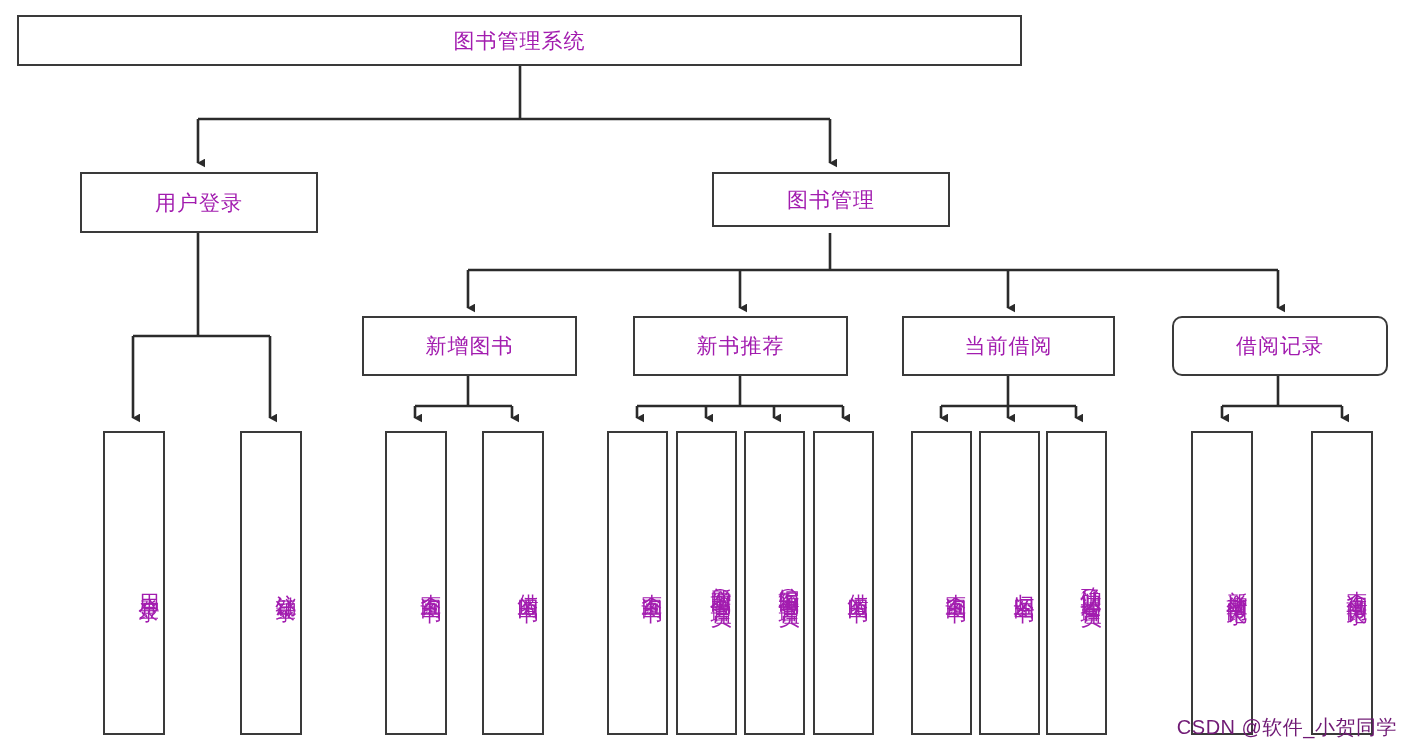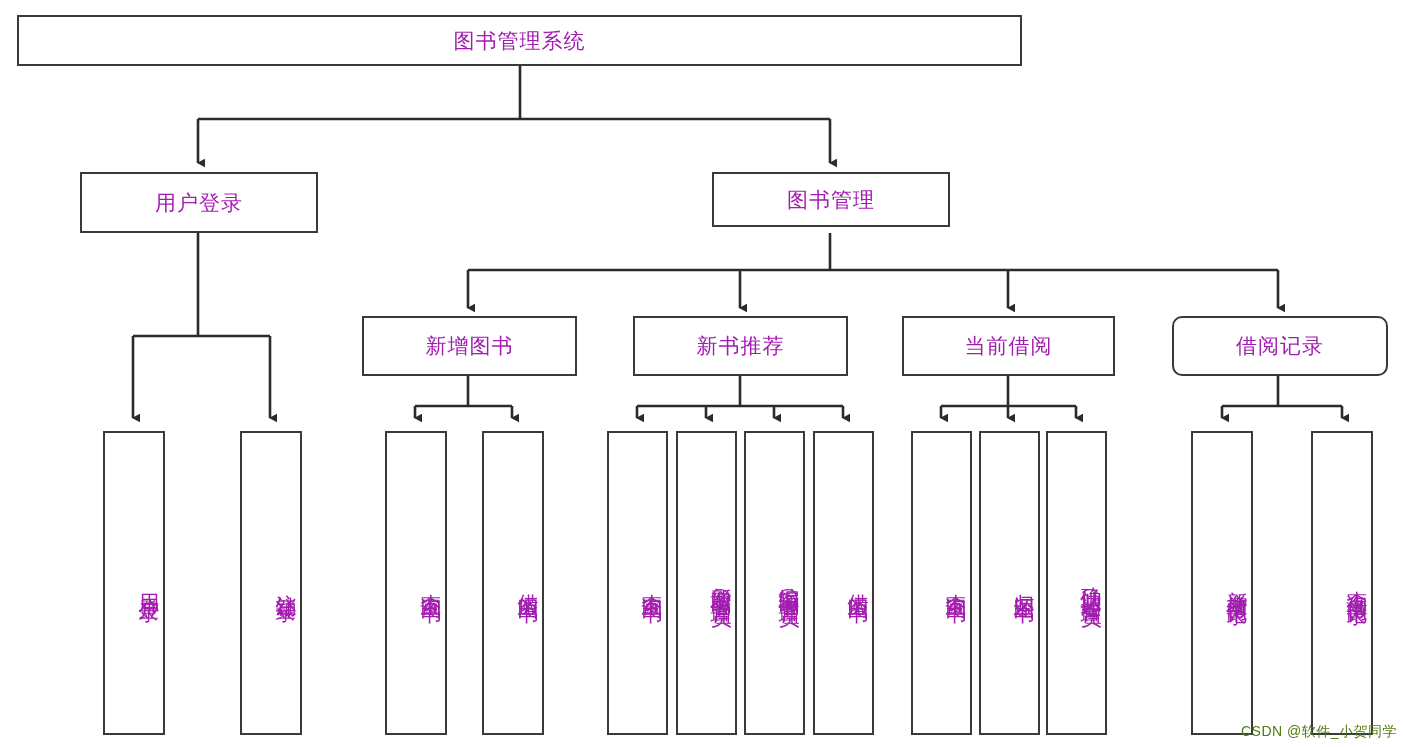--- a/index.html
+++ b/index.html
@@ -52,22 +52,22 @@
   }
   .node.vert .vtext {
     writing-mode: vertical-rl;
     text-orientation: upright;
     white-space: nowrap;
   }
   #watermark {
     position: absolute;
     right: 8px;
     bottom: 6px;
-    font-size: 14px;
-    color: #4d7c0f;
+    font-size: 20px;
+    color: #701a75;
     white-space: nowrap;
     letter-spacing: 0.5px;
     margin-top: 34px;
   }
 </style>
 </head>
 <body>
 
 <div id="canvas">
 

